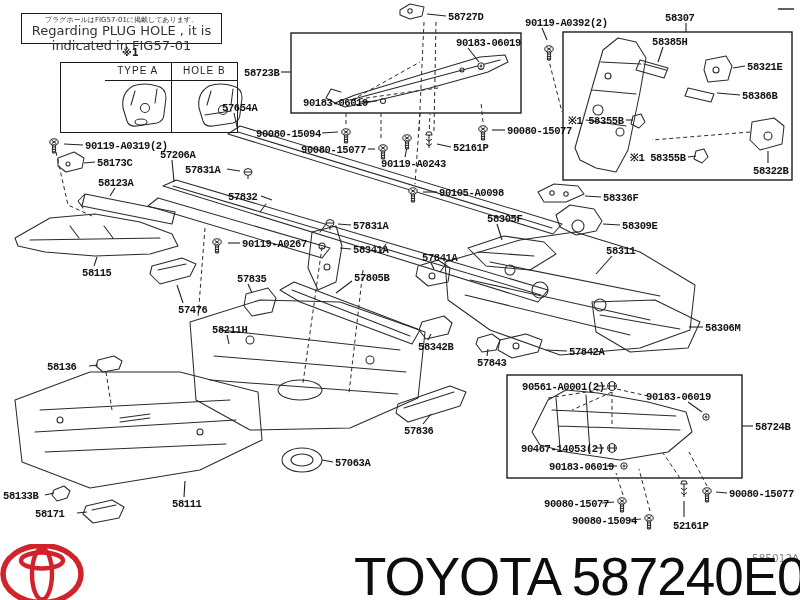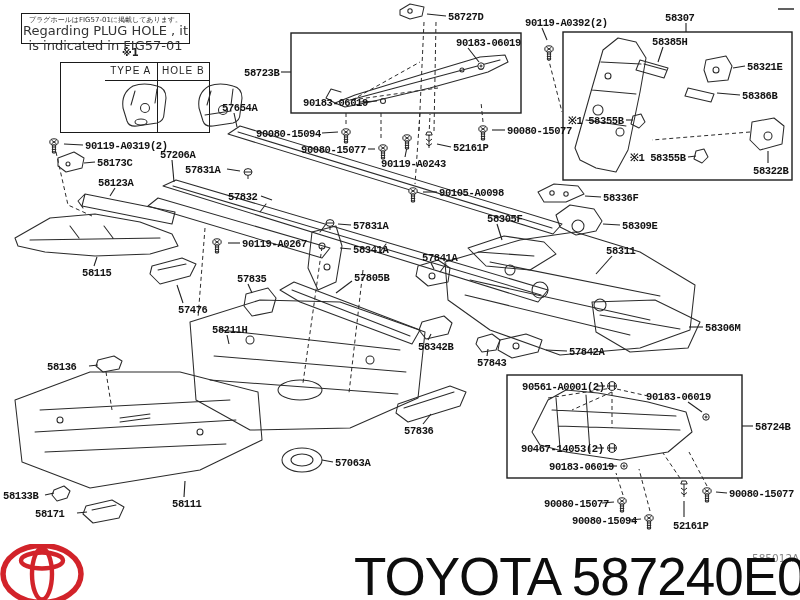--- a/index.html
+++ b/index.html
@@ -8,29 +8,29 @@
   svg{position:absolute;left:0;top:0;}
   
   .sketch{stroke:#2b2b2b;fill:none;stroke-width:1.05;stroke-linejoin:round;stroke-linecap:round;}
   .frame{stroke:#1d1d1d;fill:none;stroke-width:1.4;}
   .dash{stroke:#2b2b2b;fill:none;stroke-width:1;stroke-dasharray:4 3;}
   .leader{stroke:#222;stroke-width:1.1;}
   .plabel{font-family:"Liberation Mono","DejaVu Sans Mono",monospace;font-weight:700;
           font-size:10.5px;letter-spacing:-0.4px;fill:#121212;}
   .fast{stroke:#222;fill:#fff;stroke-width:1;}
   
-  .note-box{position:absolute;left:21px;top:13px;width:169px;height:31px;border:1.6px solid #1a1a1a;
+  .note-box{position:absolute;left:21px;top:13px;width:201px;height:31px;border:1.6px solid #1a1a1a;
             text-align:center;color:#333;line-height:1.15;padding-top:2px;box-sizing:border-box;}
   .note-jp{font-size:7px;font-family:"DejaVu Sans",sans-serif;letter-spacing:0;}
   .note-en{font-size:13px;font-family:"DejaVu Sans",sans-serif;}
   .note-ref{font-size:10px;font-weight:700;color:#111;font-family:"DejaVu Sans Mono",monospace;letter-spacing:-0.5px;}
   .ref-mark{position:absolute;left:122px;top:47px;font-size:10px;font-weight:700;color:#222;
             font-family:"DejaVu Sans",sans-serif;}
   
-  .type-table{position:absolute;left:60px;top:62px;width:150px;height:71px;border:1.5px solid #1a1a1a;
+  .type-table{position:absolute;left:60px;top:62px;width:178px;height:71px;border:1.5px solid #1a1a1a;
               box-sizing:border-box;padding-left:44px;}
   .type-head{display:flex;height:17px;border-bottom:1.3px solid #1a1a1a;}
   .type-cell{flex:1;text-align:center;font-size:10px;letter-spacing:1px;color:#222;line-height:16px;
              font-family:"Liberation Sans",sans-serif;}
   .type-cell:first-child{border-right:1.3px solid #1a1a1a;}
   .type-body{position:relative;height:51px;}
   .type-divider{position:absolute;left:50%;top:0;width:1.3px;height:51px;background:#1a1a1a;}
   
   .fig-code{position:absolute;left:752px;top:552px;font-size:10.5px;color:#858585;
             font-family:"DejaVu Sans",sans-serif;}

